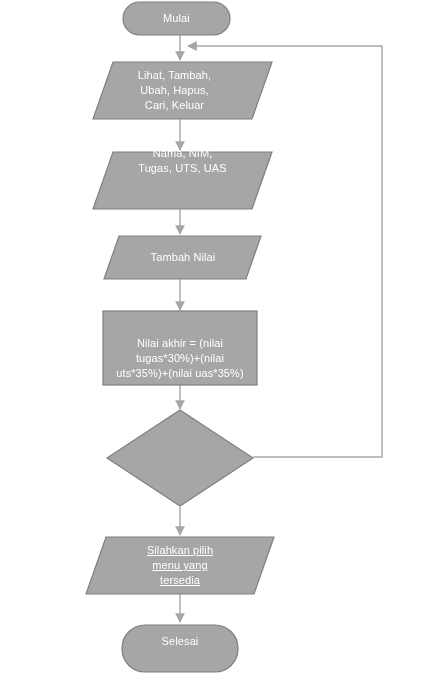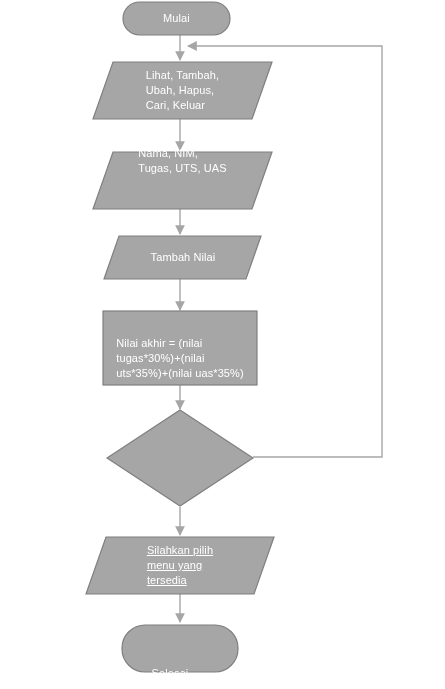--- a/index.html
+++ b/index.html
@@ -9,21 +9,21 @@
     overflow:hidden;
   }
   #canvas{position:relative;width:445px;height:689px;}
   #flow{position:absolute;top:0;left:0;width:445px;height:689px;}
 
   .node-label{
     position:absolute;
     display:flex;
     align-items:center;
     justify-content:center;
-    text-align:left;
+    text-align:center;
     color:#ffffff;
     font-size:11px;
     line-height:15px;
     white-space:pre-line;
     pointer-events:none;
     letter-spacing:0.1px;
   }
 </style>
 </head>
 <body>
@@ -61,33 +61,33 @@
 
     <polygon points="180,410 253,458 180,506 107,458" fill="#a6a6a6" stroke="#7f7f7f" stroke-width="1.2"></polygon>
 
     <polygon points="86,594 106,537 274,537 254,594" fill="#a6a6a6" stroke="#7f7f7f" stroke-width="1.2"></polygon>
 
     <rect x="122" y="625" width="116" height="47" rx="23" ry="23" fill="#a6a6a6" stroke="#7f7f7f" stroke-width="1.2"></rect>
   </svg>
 
   <div class="node-label" style="left:123px;top:2px;width:107px;height:33px;">Mulai</div>
 
-  <div class="node-label" style="left:103px;top:62px;width:159px;height:57px;">Lihat, Tambah,
+  <div class="node-label" style="left:95px;top:62px;width:159px;height:57px;">Lihat, Tambah,
 Ubah, Hapus,
 Cari, Keluar</div>
 
   <div class="node-label" style="left:103px;top:136px;width:159px;height:50px;">Nama, NIM,
 Tugas, UTS, UAS</div>
 
   <div class="node-label" style="left:112px;top:236px;width:142px;height:43px;">Tambah Nilai</div>
 
   <div class="node-label" style="left:103px;top:311px;width:154px;height:94px;">Nilai akhir = (nilai
 tugas*30%)+(nilai
 uts*35%)+(nilai uas*35%)</div>
 
 
   <div class="node-label" style="left:96px;top:537px;width:168px;height:57px;text-decoration:underline;">Silahkan pilih
 menu yang
 tersedia</div>
 
-  <div class="node-label" style="left:112px;top:625px;width:116px;height:33px;margin-top:32px;">Selesai</div>
+  <div class="node-label" style="left:122px;top:625px;width:116px;height:33px;">Selesai</div>
 
 </div>
 
 </body></html>

